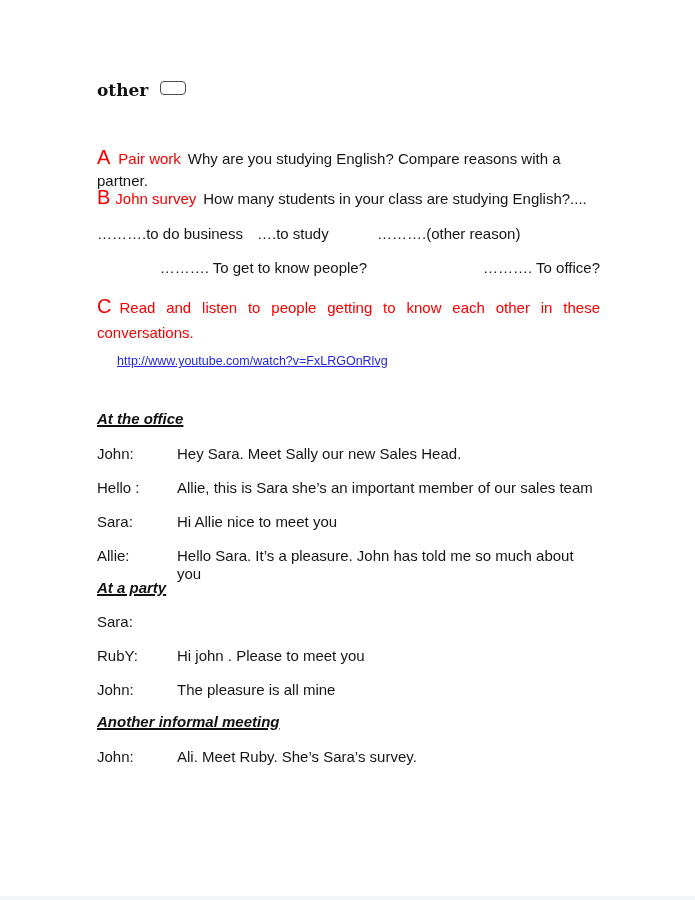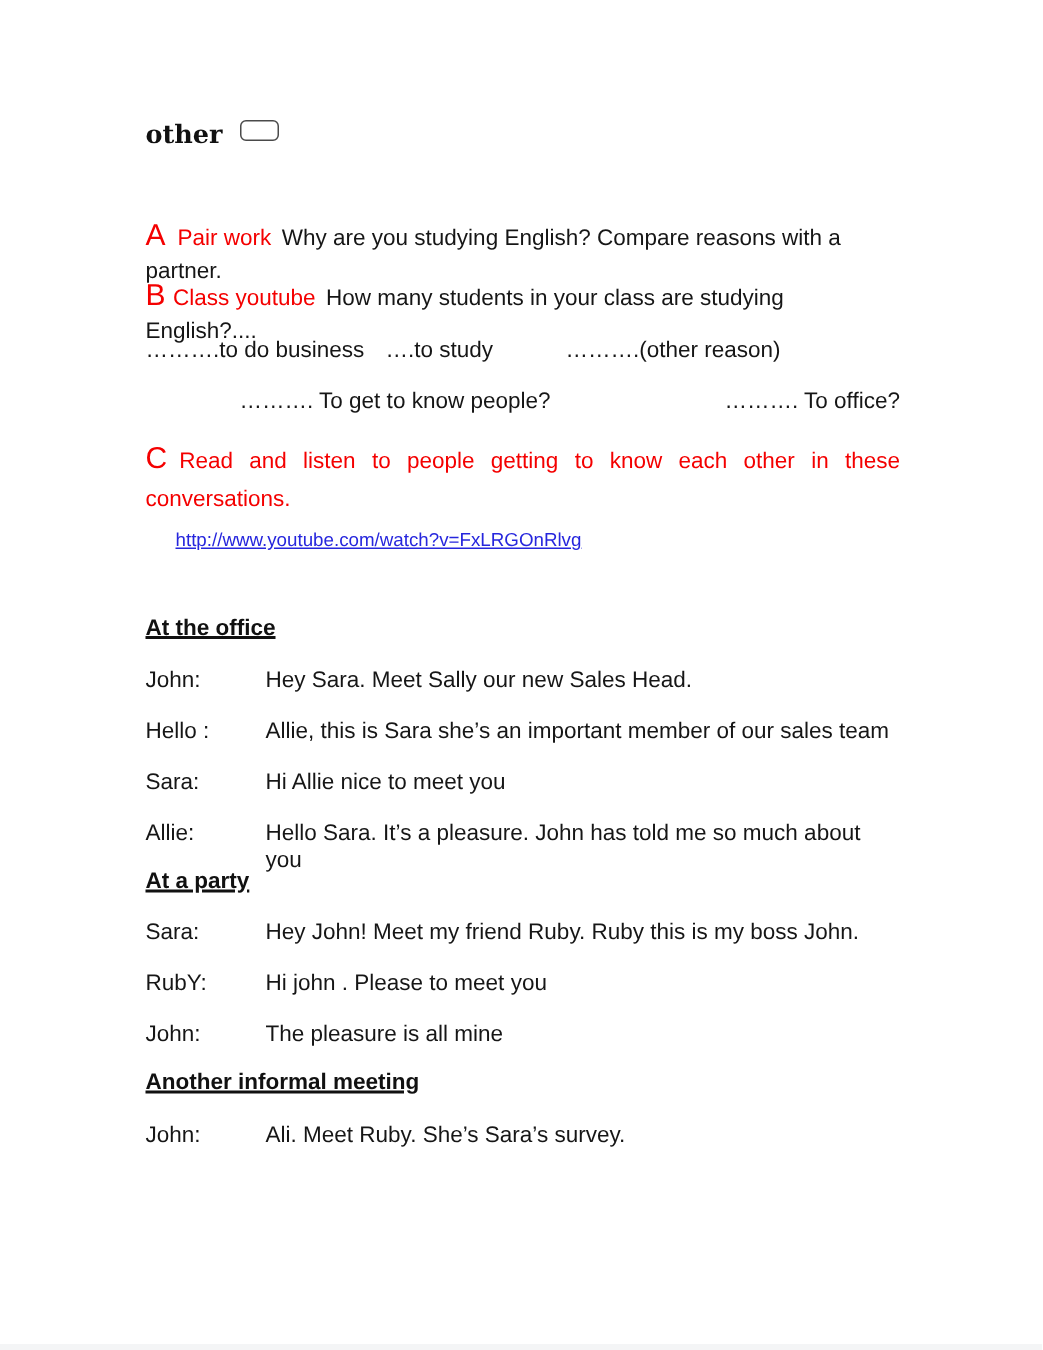--- a/index.html
+++ b/index.html
@@ -53,20 +53,21 @@
   .b-link { top: 351px; padding-left: 20px; }
   .link {
     font-size: 12.5px;
     color: #2626dd;
     text-decoration: underline;
   }
 
   
   .dlg-heading {
     font-weight: bold;
+    font-style: italic;
     text-decoration: underline;
     text-decoration-thickness: 1.5px;
     color: #111111;
   }
   .b-h1 { top: 410px; }
   .b-h2 { top: 579px; }
   .b-h3 { top: 713px; }
 
   
   .dlg-row { display: grid; grid-template-columns: 80px 1fr; }
@@ -89,21 +90,21 @@
 
   <div class="abs b-other">
     <span class="other-label">other</span><span class="checkbox-shape"></span>
   </div>
 
   <div class="abs b-a section-para">
     <span class="red big-letter">A</span><span class="red sec-title">Pair work</span><span>Why are you studying English? Compare reasons with a partner.</span>
   </div>
 
   <div class="abs b-b section-para">
-    <span class="red big-letter" style="margin-right:5px;">B</span><span class="red sec-title">Class youtube</span><span>How many students in your class are studying English?....</span>
+    <span class="red big-letter" style="margin-right:5px;">B</span><span class="red sec-title">John survey</span><span>How many students in your class are studying English?....</span>
   </div>
 
   <div class="abs b-opts1">
     <span>……….to do business</span>
     <span>….to study</span>
     <span>……….(other reason)</span>
   </div>
 
   <div class="abs b-opts2">
     <span>………. To get to know people?</span>
@@ -134,21 +135,20 @@
   </div>
   <div class="abs b-d4 dlg-row">
     <span>Allie:</span>
     <span>Hello Sara. It’s a pleasure. John has told me so much about you</span>
   </div>
 
   <div class="abs b-h2 dlg-heading">At a party</div>
 
   <div class="abs b-d5 dlg-row">
     <span>Sara:</span>
-    <span>Hey John! Meet my friend Ruby. Ruby this is my boss John.</span>
   </div>
   <div class="abs b-d6 dlg-row">
     <span>RubY:</span>
     <span>Hi john . Please to meet you</span>
   </div>
   <div class="abs b-d7 dlg-row">
     <span>John:</span>
     <span>The pleasure is all mine</span>
   </div>
 

